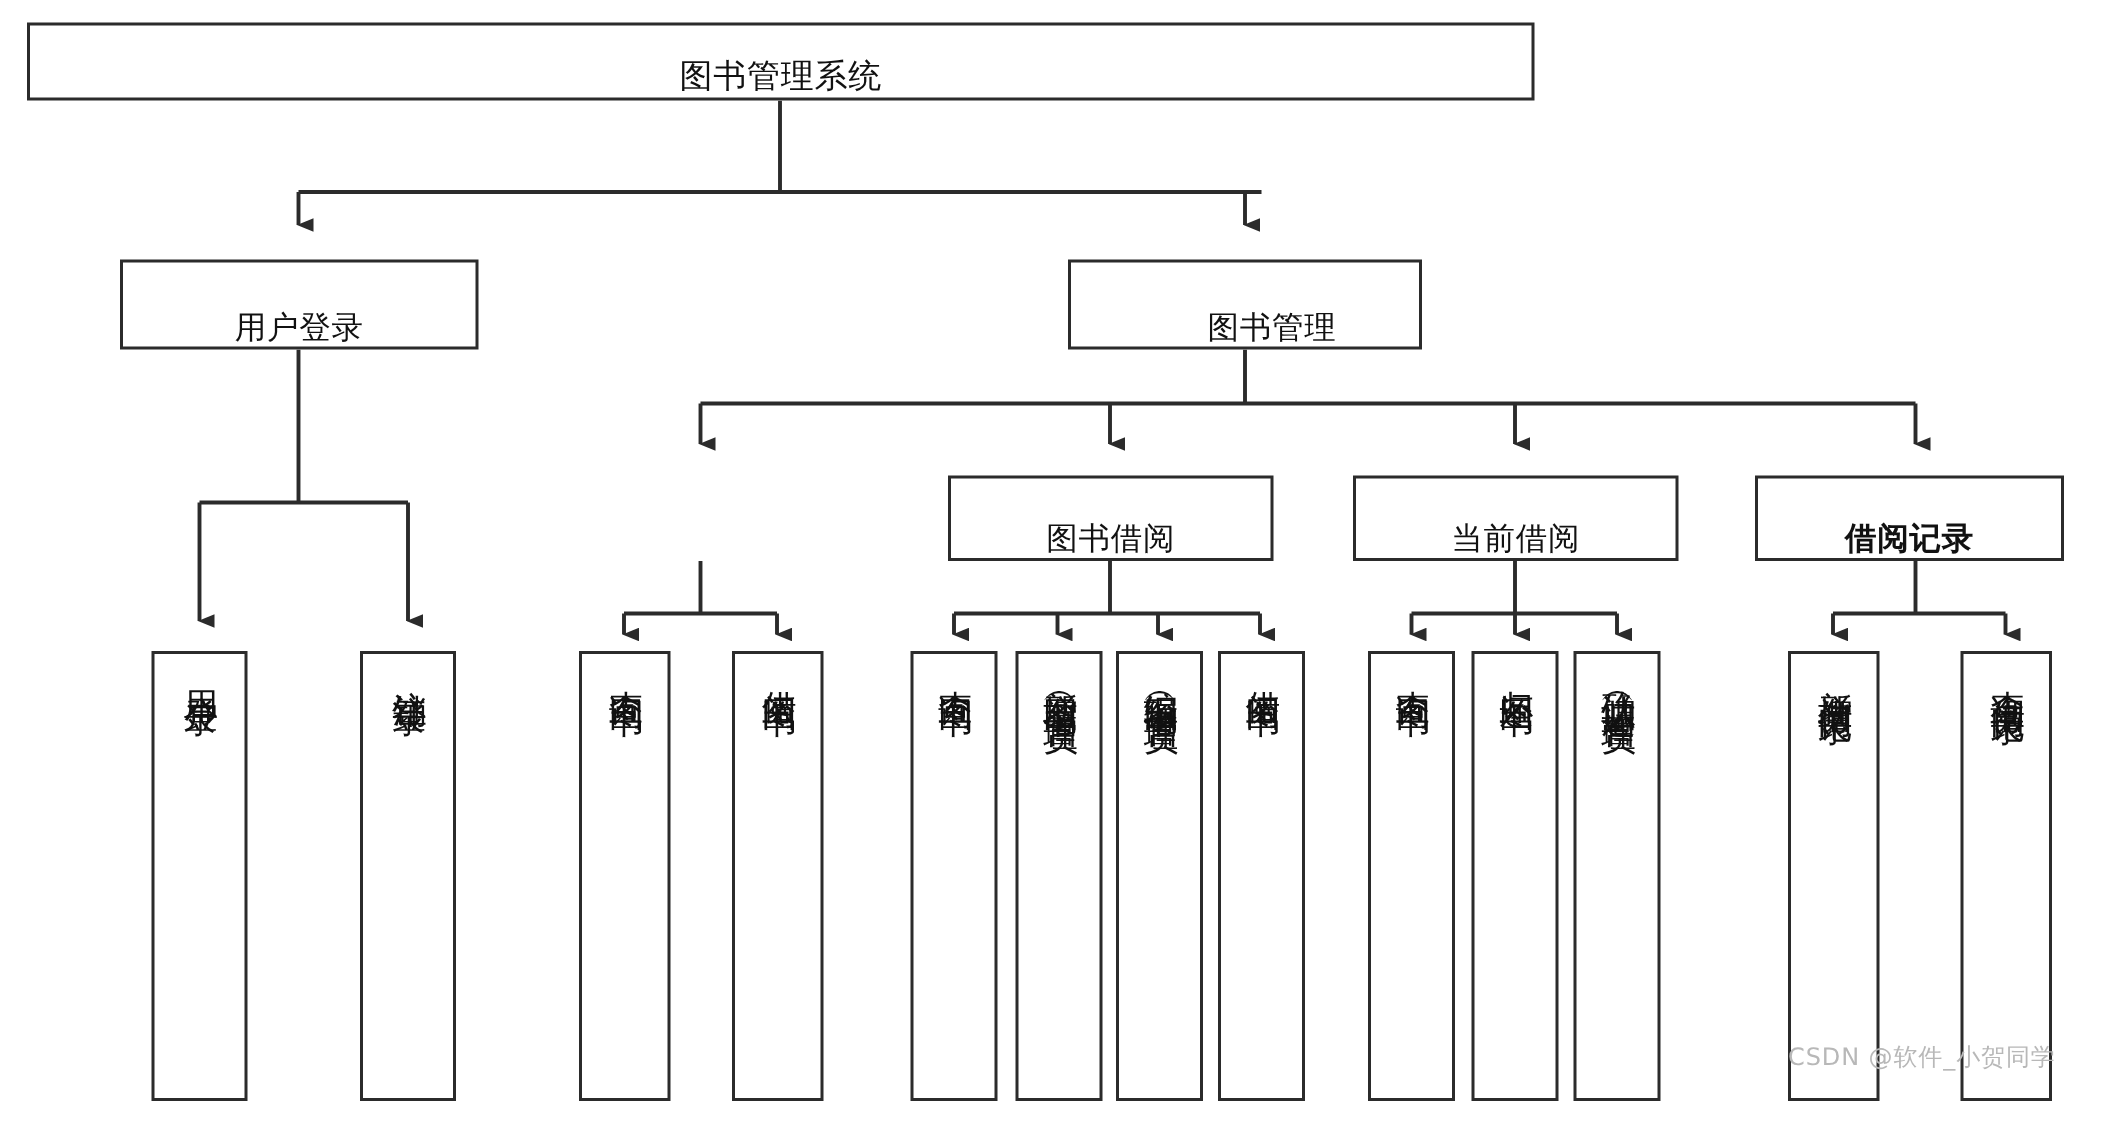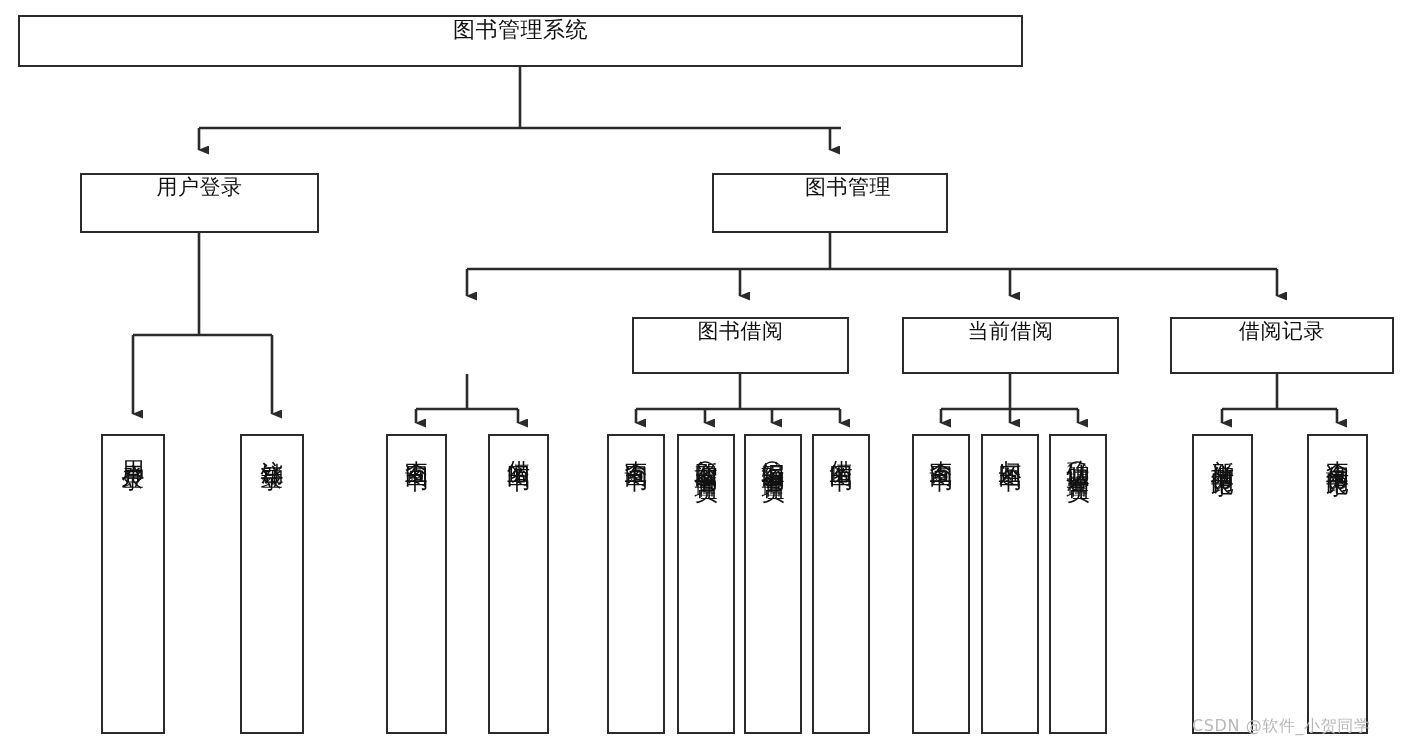--- a/index.html
+++ b/index.html
@@ -25,21 +25,21 @@
     width: 1405px;
     height: 747px;
     pointer-events: none;
   }
   .node {
     position: absolute;
     box-sizing: border-box;
     background: #ffffff;
     border: 2px solid #2b2b2b;
     display: flex;
-    align-items: flex-start;
+    align-items: flex-end;
     justify-content: center;
     color: #111111;
   }
   .node .label {
     display: block;
     text-align: center;
     line-height: 1.18;
     letter-spacing: 0.5px;
   }
   .node.horiz .label {
@@ -138,21 +138,21 @@
 
 
   <div class="node horiz" style="left:902px; top:317px; width:217px; height:57px;">
     <span class="label">当前借阅</span>
   </div>
 
   <div class="node horiz" style="left:632px; top:317px; width:217px; height:57px;">
     <span class="label">图书借阅</span>
   </div>
 
-  <div class="node horiz" style="left:1170px; top:317px; width:224px; height:57px;">
+  <div class="node horiz" style="left:1170px; top:317px; width:206px; height:57px;font-weight:bold;">
     <span class="label">借阅记录</span>
   </div>
 
   <div class="node vert" style="left:101px; top:434px; width:64px; height:300px;">
     <span class="label">用户登录</span>
   </div>
 
   <div class="node vert" style="left:240px; top:434px; width:64px; height:300px;">
     <span class="label">注销登录</span>
   </div>
@@ -194,15 +194,15 @@
   </div>
 
   <div class="node vert" style="left:1192px; top:434px; width:61px; height:300px;">
     <span class="label">新增借阅记录</span>
   </div>
 
   <div class="node vert" style="left:1307px; top:434px; width:61px; height:300px;">
     <span class="label">查询借阅记录</span>
   </div>
 
-  <div class="watermark" style="left:1192px; top:716px;">CSDN @软件_小贺同学</div>
+  <div class="watermark" style="left:1192px; top:695px;">CSDN @软件_小贺同学</div>
 
 </div>
 
 </body></html>

